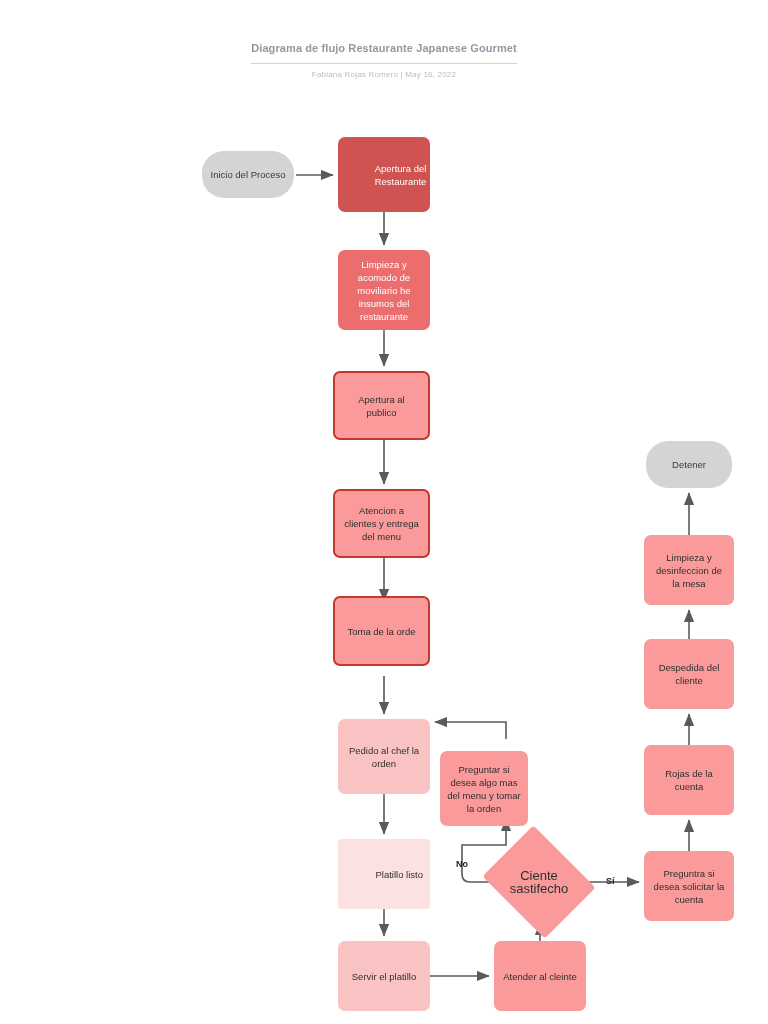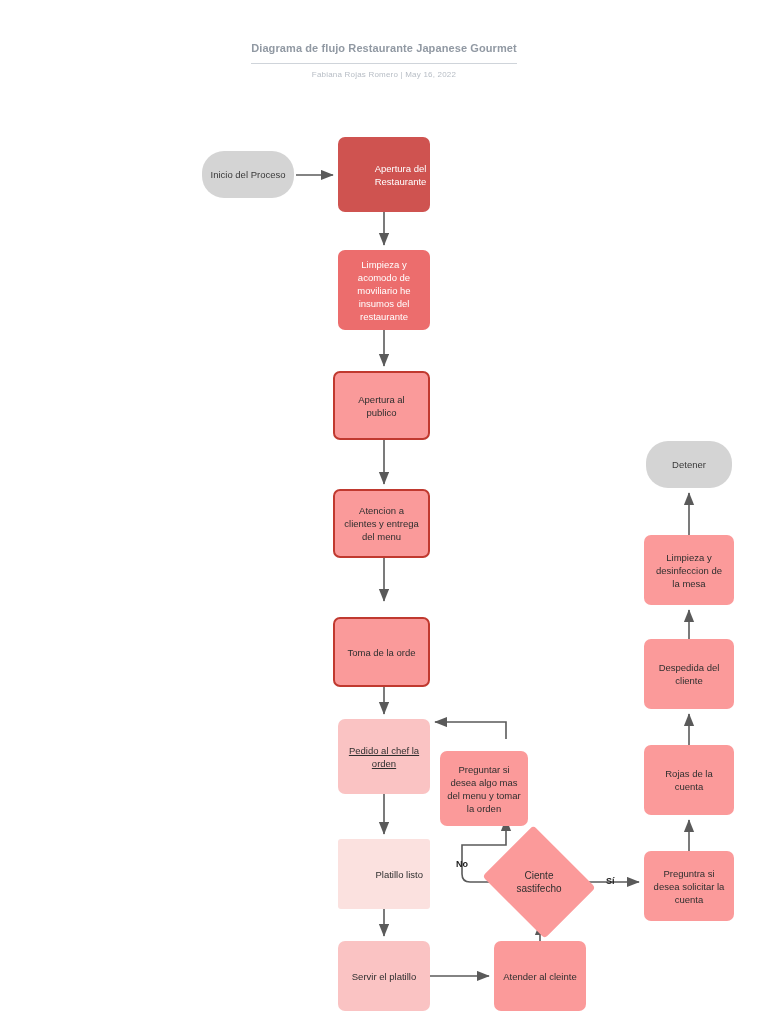--- a/index.html
+++ b/index.html
@@ -125,21 +125,21 @@
     top: 0;
     width: 100%;
     height: 100%;
     background: #fb9a9a;
     transform: rotate(45deg);
     border-radius: 4px;
   }
   .diamond-label {
     position: relative;
     z-index: 2;
-    font-size: 10px;
+    font-size: 13px;
     line-height: 13px;
     color: #2f2f2f;
   }
 
   .edge-label {
     position: absolute;
     font-size: 9px;
     font-weight: bold;
     color: #1c1c1c;
   }
@@ -211,25 +211,25 @@
   </div>
 
   <div class="node outlined" style="left:333px; top:371px; width:97px; height:69px;">
     <span>Apertura al publico</span>
   </div>
 
   <div class="node outlined" style="left:333px; top:489px; width:97px; height:69px;">
     <span>Atencion a clientes  y entrega del menu</span>
   </div>
 
-  <div class="node outlined" style="left:333px; top:617px; width:97px; height:70px;">
+  <div class="node outlined" style="left:333px; top:596px; width:97px; height:70px;">
     <span>Toma de la orde</span>
   </div>
 
-  <div class="node light" style="left:338px; top:719px; width:92px; height:75px;text-decoration:underline;">
+  <div class="node light" style="left:338px; top:719px; width:92px; height:75px;">
     <span>Pedido al chef la orden</span>
   </div>
 
   <div class="node lightest" style="left:338px; top:839px; width:92px; height:70px;">
     <span>Platillo listo</span>
   </div>
 
   <div class="node light" style="left:338px; top:941px; width:92px; height:70px;">
     <span>Servir el platillo</span>
   </div>

